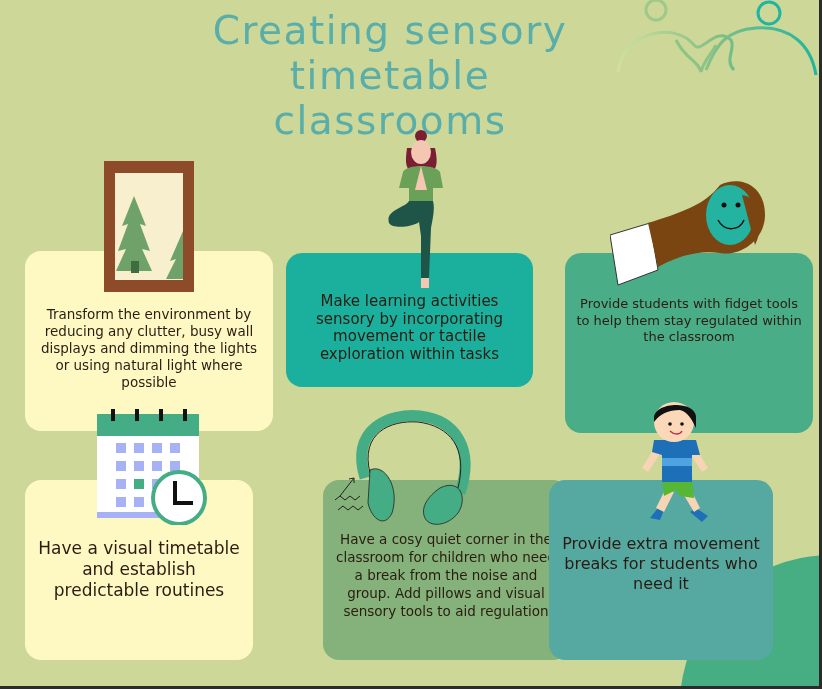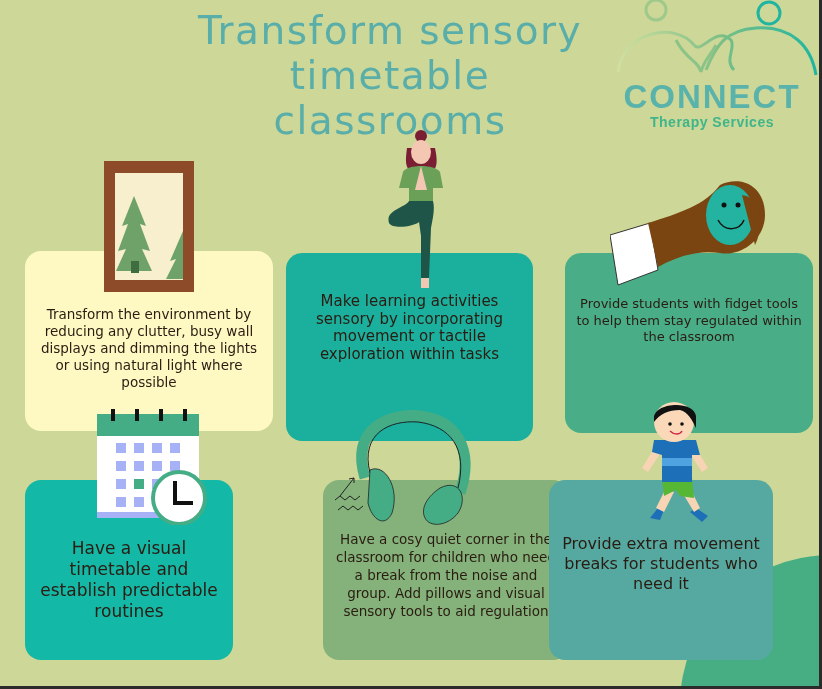--- a/index.html
+++ b/index.html
@@ -29,60 +29,58 @@
     color: #3fb58a; font-size: 14px; font-weight: bold; letter-spacing: 0.5px;
     font-family: "Liberation Sans", sans-serif;
   }
   .card {
     position: absolute; border-radius: 16px;
     color: #2a1c12; text-align: center;
     font-family: "DejaVu Sans", sans-serif;
   }
   .card .txt { position: absolute; left: 8px; right: 8px; }
   .c1 { left: 25px; top: 251px; width: 248px; height: 180px; background: #fef9c3; }
-  .c2 { left: 286px; top: 253px; width: 247px; height: 188px; background: #1bb09d; }
+  .c2 { left: 286px; top: 253px; width: 247px; height: 134px; background: #1bb09d; }
   .c3 { left: 565px; top: 253px; width: 248px; height: 180px; background: #49ae87; }
-  .c4 { left: 25px; top: 480px; width: 208px; height: 180px; background: #14b8a6; }
+  .c4 { left: 25px; top: 480px; width: 228px; height: 180px; background: #fef9c3; }
   .c5 { left: 287px; top: 480px; width: 246px; height: 180px; background: #84b27a; margin-left: 36px; }
   .c6 { left: 549px; top: 480px; width: 224px; height: 180px; background: #56a9a0; }
   .c1 .txt { top: 55px; font-size: 13.5px; line-height: 17px; }
   .c2 .txt { top: 40px; font-size: 15px; line-height: 17.5px; }
   .c3 .txt { top: 43px; font-size: 13px; line-height: 16.5px; }
   .c4 .txt { top: 58px; font-size: 17px; line-height: 21px; }
   .c5 .txt { top: 50px; font-size: 13.5px; line-height: 18px; }
   .c6 .txt { top: 54px; font-size: 16px; line-height: 20px; }
   .illus { position: absolute; }
 </style>
 </head>
 <body>
 
 <div id="canvas">
   <div class="blob"></div>
 
   <div class="title">
-    <div>Transform sensory</div>
+    <div>Creating sensory</div>
     <div>timetable classrooms</div>
   </div>
 
   <div class="logo">
     <svg class="illus" width="212" height="90" viewBox="0 0 212 90">
       <defs>
         <linearGradient id="lg" x1="0" x2="1" y1="0" y2="0">
           <stop offset="0" stop-color="#cfe0a0"></stop>
           <stop offset="0.5" stop-color="#7fbf86"></stop>
           <stop offset="1" stop-color="#1fb5a0"></stop>
         </linearGradient>
       </defs>
       <circle cx="50" cy="10" r="10" fill="none" stroke="#9fc98a" stroke-width="3"></circle>
       <circle cx="163" cy="13" r="11" fill="none" stroke="#1fb5a0" stroke-width="3"></circle>
       <path d="M12 72 C18 30, 70 22, 88 45 C95 55, 110 25, 125 40 C130 48, 118 60, 128 70 M100 70 C110 45, 120 30, 150 28 C185 26, 205 45, 210 75" fill="none" stroke="url(#lg)" stroke-width="3"></path>
       <path d="M70 40 C80 60, 92 60, 95 72 C98 60, 105 55, 110 45" fill="none" stroke="#8cc487" stroke-width="3"></path>
     </svg>
-    <div class="logo-word">CONNECT</div>
-    <div class="logo-sub">Therapy Services</div>
   </div>
 
   <div class="card c1">
     <div class="txt">Transform the environment by reducing any clutter, busy wall displays and dimming the lights or using natural light where possible</div>
   </div>
   <div class="card c2">
     <div class="txt">Make learning activities sensory by incorporating movement or tactile exploration within tasks</div>
   </div>
   <div class="card c3">
     <div class="txt">Provide students with fidget tools to help them stay regulated within the classroom</div>

